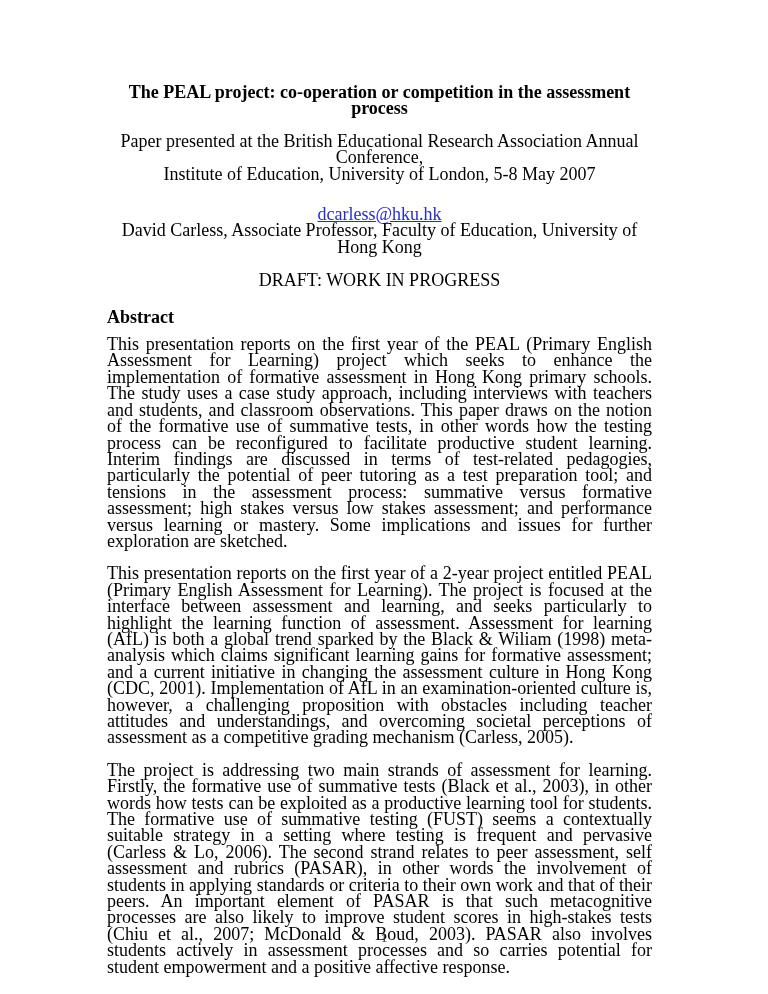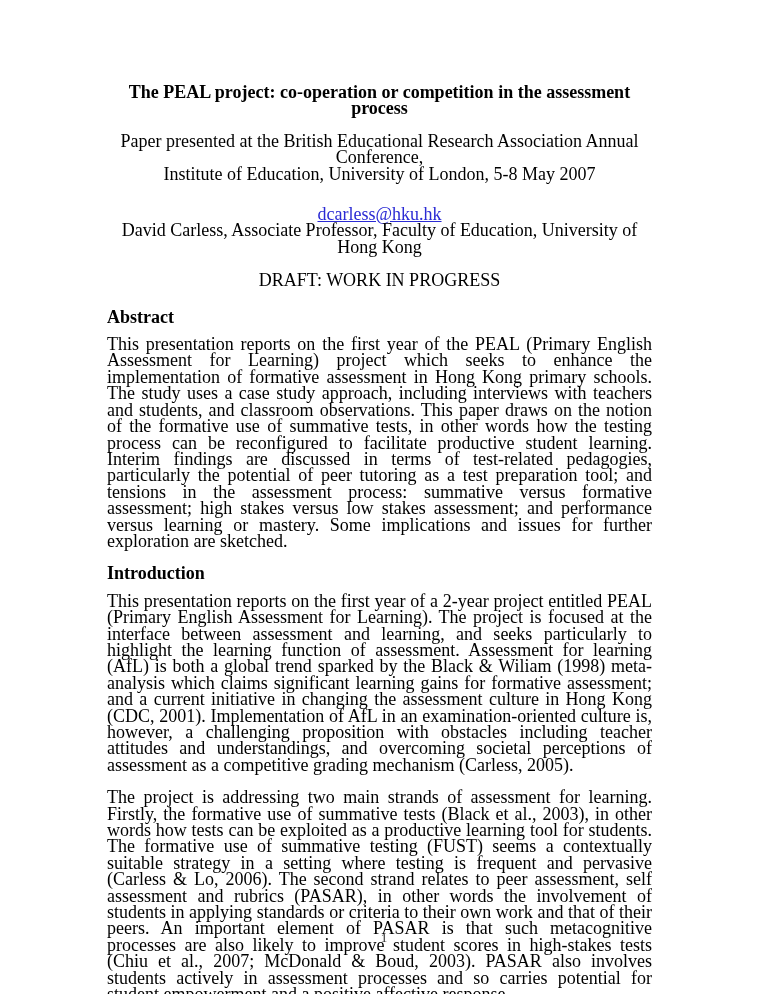--- a/index.html
+++ b/index.html
@@ -76,21 +76,20 @@
     </p>
     <p>David Carless, Associate Professor, Faculty of Education, University of Hong Kong</p>
   </div>
 
   <p class="center draft">DRAFT: WORK IN PROGRESS</p>
 
   <h2 class="section-heading abstract-heading">Abstract</h2>
 
   <p class="body-para">This presentation reports on the first year of the PEAL (Primary English Assessment for Learning) project which seeks to enhance the implementation of formative assessment in Hong Kong primary schools. The study uses a case study approach, including interviews with teachers and students, and classroom observations. This paper draws on the notion of the formative use of summative tests, in other words how the testing process can be reconfigured to facilitate productive student learning. Interim findings are discussed in terms of test-related pedagogies, particularly the potential of peer tutoring as a test preparation tool; and tensions in the assessment process: summative versus formative assessment; high stakes versus low stakes assessment; and performance versus learning or mastery. Some implications and issues for further exploration are sketched.</p>
 
-  <h2 class="section-heading">Introduction</h2>
 
   <p class="body-para">This presentation reports on the first year of a 2-year project entitled PEAL (Primary English Assessment for Learning). The project is focused at the interface between assessment and learning, and seeks particularly to highlight the learning function of assessment. Assessment for learning (AfL) is both a global trend sparked by the Black &amp; Wiliam (1998) meta-analysis which claims significant learning gains for formative assessment; and a current initiative in changing the assessment culture in Hong Kong (CDC, 2001). Implementation of AfL in an examination-oriented culture is, however, a challenging proposition with obstacles including teacher attitudes and understandings, and overcoming societal perceptions of assessment as a competitive grading mechanism (Carless, 2005).</p>
 
   <p class="body-para">The project is addressing two main strands of assessment for learning. Firstly, the formative use of summative tests (Black et al., 2003), in other words how tests can be exploited as a productive learning tool for students. The formative use of summative testing (FUST) seems a contextually suitable strategy in a setting where testing is frequent and pervasive (Carless &amp; Lo, 2006). The second strand relates to peer assessment, self assessment and rubrics (PASAR), in other words the involvement of students in applying standards or criteria to their own work and that of their peers. An important element of PASAR is that such metacognitive processes are also likely to improve student scores in high-stakes tests (Chiu et al., 2007; McDonald &amp; Boud, 2003).  PASAR also involves students actively in assessment processes and so carries potential for student empowerment and a positive affective response.</p>
 
 </div>
 
 <div class="page-number">1</div>
 
 </body></html>

